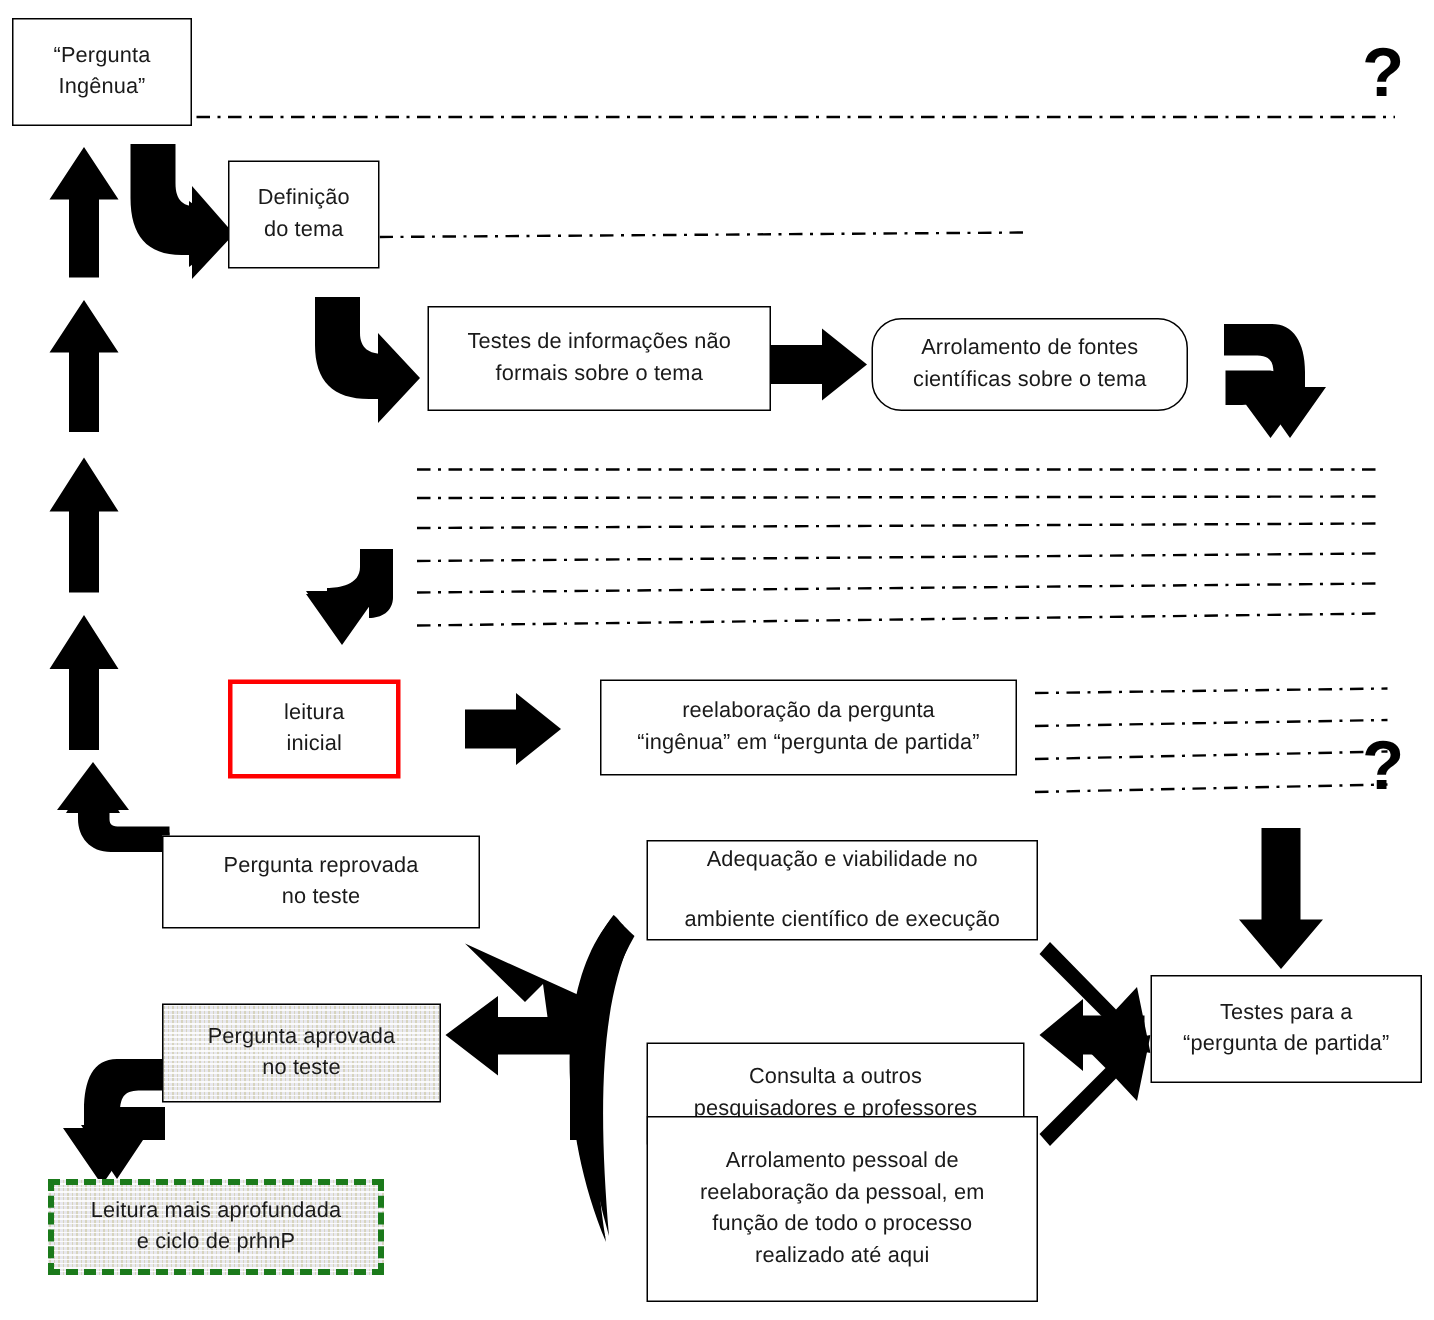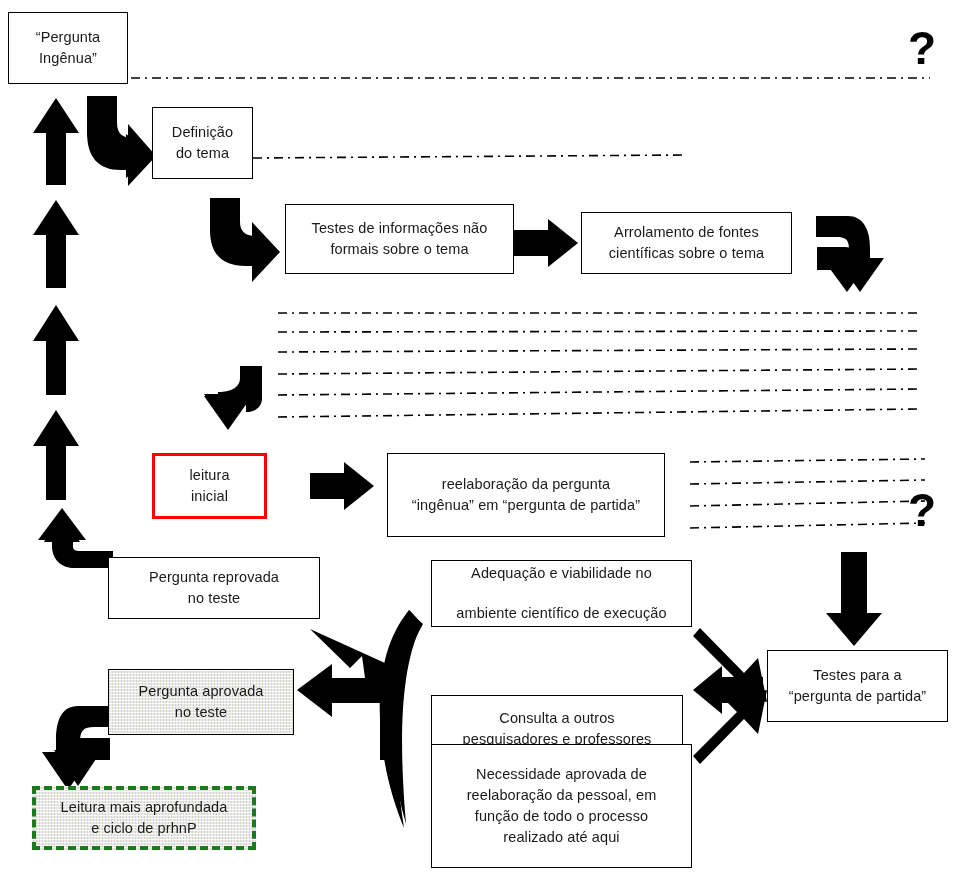--- a/index.html
+++ b/index.html
@@ -146,31 +146,31 @@
   <div class="node" style="left:152px;top:107px;width:101px;height:72px;">
     <span class="ln">Definição</span>
     <span class="ln">do tema</span>
   </div>
 
   <div class="node" style="left:285px;top:204px;width:229px;height:70px;">
     <span class="ln">Testes de informações não</span>
     <span class="ln">formais sobre o tema</span>
   </div>
 
-  <div class="node" style="left:581px;top:212px;width:211px;height:62px;">
+  <div class="node" style="left:581px;top:212px;width:211px;height:62px;border-radius:20px;">
     <span class="ln">Arrolamento de fontes</span>
     <span class="ln">científicas sobre o tema</span>
   </div>
 
   <div class="node red" style="left:152px;top:453px;width:115px;height:66px;">
     <span class="ln">leitura</span>
     <span class="ln">inicial</span>
   </div>
 
-  <div class="node" style="left:387px;top:453px;width:278px;height:84px;">
+  <div class="node" style="left:400px;top:453px;width:278px;height:64px;">
     <span class="ln">reelaboração da pergunta</span>
     <span class="ln">“ingênua” em “pergunta de partida”</span>
   </div>
 
   <div class="node" style="left:108px;top:557px;width:212px;height:62px;">
     <span class="ln">Pergunta reprovada</span>
     <span class="ln">no teste</span>
   </div>
 
   <div class="node tex" style="left:108px;top:669px;width:186px;height:66px;">
@@ -187,21 +187,21 @@
     <span class="ln">Adequação e viabilidade no</span>
     <span class="ln">ambiente científico de execução</span>
   </div>
 
   <div class="node" style="left:431px;top:655px;width:252px;height:68px;margin-top:40px;">
     <span class="ln">Consulta a outros</span>
     <span class="ln">pesquisadores e professores</span>
   </div>
 
   <div class="node" style="left:431px;top:744px;width:261px;height:124px;">
-    <span class="ln">Necessidade aprovada de</span>
+    <span class="ln">Arrolamento pessoal de</span>
     <span class="ln">reelaboração da pessoal, em</span>
     <span class="ln">função de todo o processo</span>
     <span class="ln">realizado até aqui</span>
   </div>
 
   <div class="node" style="left:767px;top:650px;width:181px;height:72px;">
     <span class="ln">Testes para a</span>
     <span class="ln">“pergunta de partida”</span>
   </div>
 

